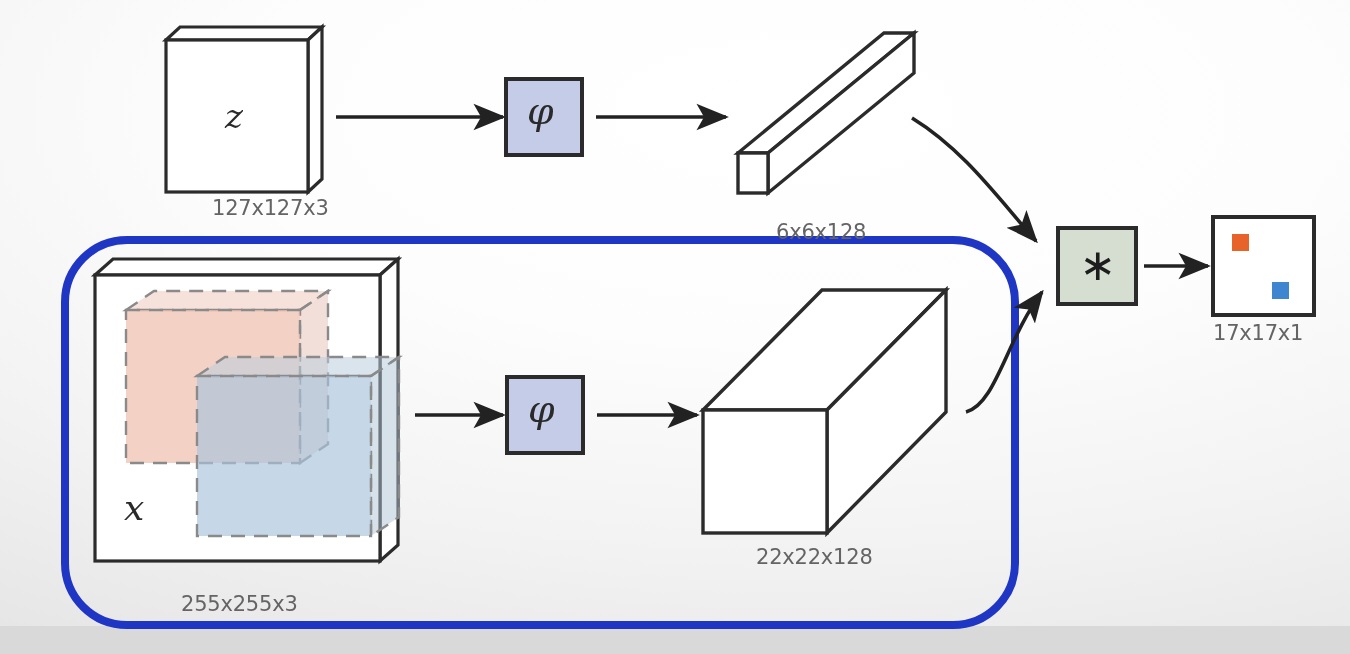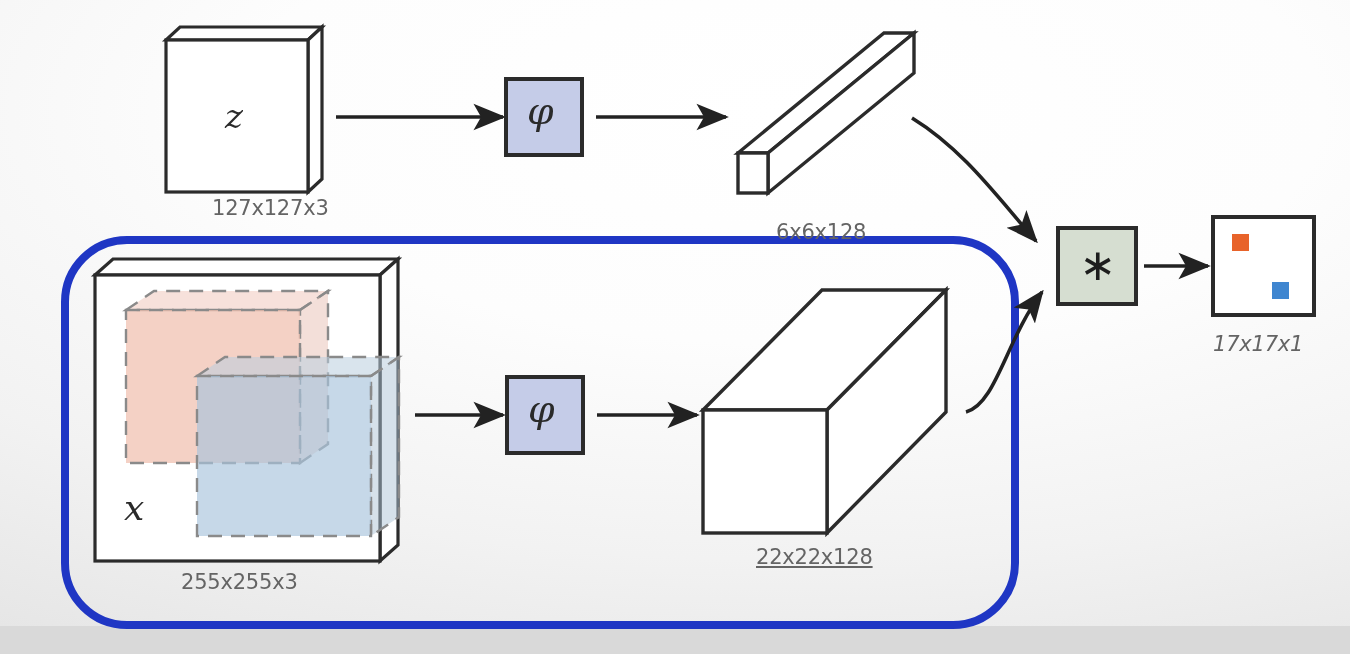--- a/index.html
+++ b/index.html
@@ -166,23 +166,23 @@
   <div class="mathsym" style="left:225px; top:96px; font-size:34px;">z</div>
 
   <div class="lbl" style="left:184px; top:196px;margin-left:28px;">127x127x3</div>
 
   <div class="mathsym" style="left:527px; top:89px; font-size:38px; font-style:italic;">φ</div>
 
   <div class="lbl" style="left:776px; top:220px;">6x6x128</div>
 
   <div class="mathsym" style="left:124px; top:487px; font-size:36px;">x</div>
 
-  <div class="lbl" style="left:181px; top:570px;text-align:center;">255x255x3</div>
+  <div class="lbl" style="left:181px; top:592px;text-align:center;">255x255x3</div>
 
   <div class="mathsym" style="left:528px; top:387px; font-size:38px; font-style:italic;">φ</div>
 
-  <div class="lbl" style="left:756px; top:545px;text-decoration:underline;">22x22x128</div>
+  <div class="lbl" style="left:756px; top:545px;">22x22x128</div>
 
   <div style="position:absolute; left:1078px; top:235px; font-family:'DejaVu Sans','Liberation Sans',sans-serif; font-size:44px; color:#1d1d1d; line-height:60px; width:40px; text-align:center;">∗</div>
 
-  <div class="lbl" style="left:1213px; top:332px;font-style:italic;">17x17x1</div>
+  <div class="lbl" style="left:1213px; top:321px;">17x17x1</div>
 
 </div>
 
 </body></html>

